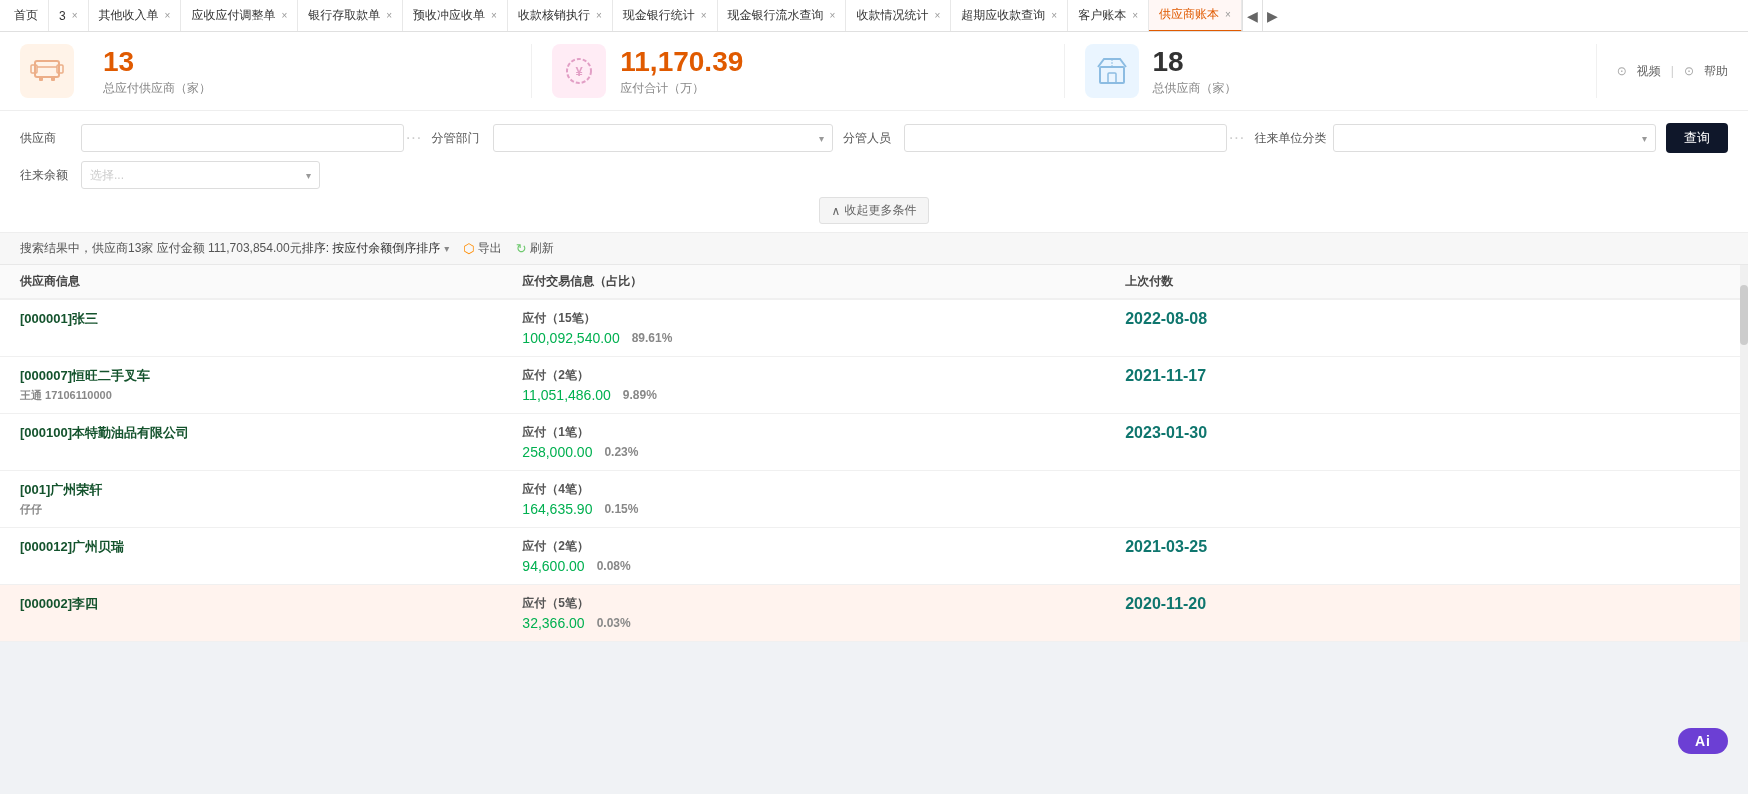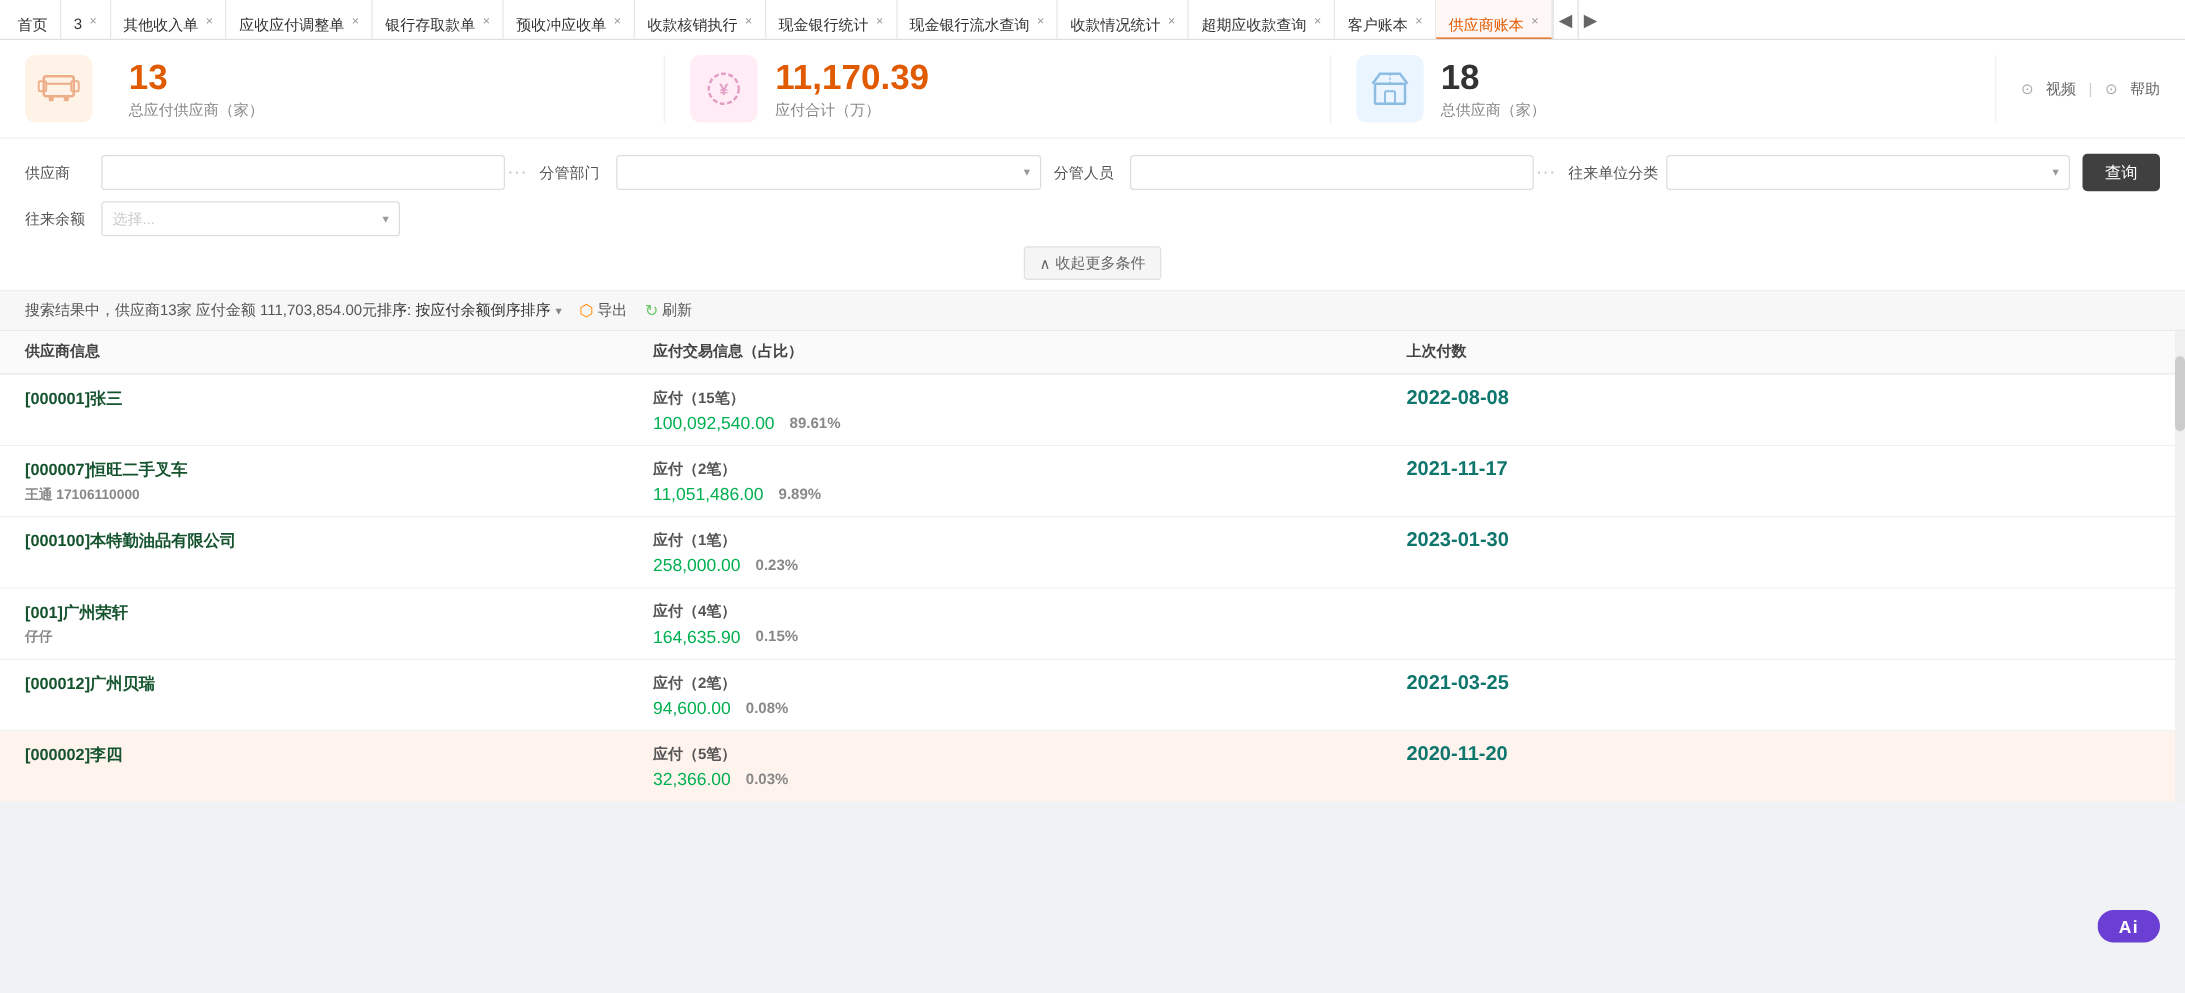--- a/index.html
+++ b/index.html
@@ -10,21 +10,22 @@
       display: flex;
       align-items: center;
       background: #fff;
       border-bottom: 1px solid #e0e0e0;
       height: 32px;
       padding: 0 4px;
       overflow: hidden;
     }
     .nav-tab {
       display: flex;
-      padding: 12px 10px;
+      align-items: center;
+      padding: 0 10px;
       height: 32px;
       white-space: nowrap;
       cursor: pointer;
       font-size: 12px;
       color: #333;
       border-right: 1px solid #e8e8e8;
       gap: 4px;
     }
     .nav-tab.active {
       background: #fff7f5;
@@ -150,21 +151,21 @@
       outline: none;
       background: #fff;
       display: flex;
       align-items: center;
       justify-content: space-between;
       cursor: pointer;
     }
     .filter-select .chevron { font-size: 10px; color: #999; }
     .filter-dots { color: #ccc; font-size: 16px; cursor: pointer; margin-left: -4px; }
     .btn-query {
-      background: #404040;
+      background: #0f172a;
       color: #fff;
       border: none;
       border-radius: 4px;
       padding: 6px 18px;
       font-size: 13px;
       cursor: pointer;
       white-space: nowrap;
     }
     .collapse-btn {
       display: flex;

